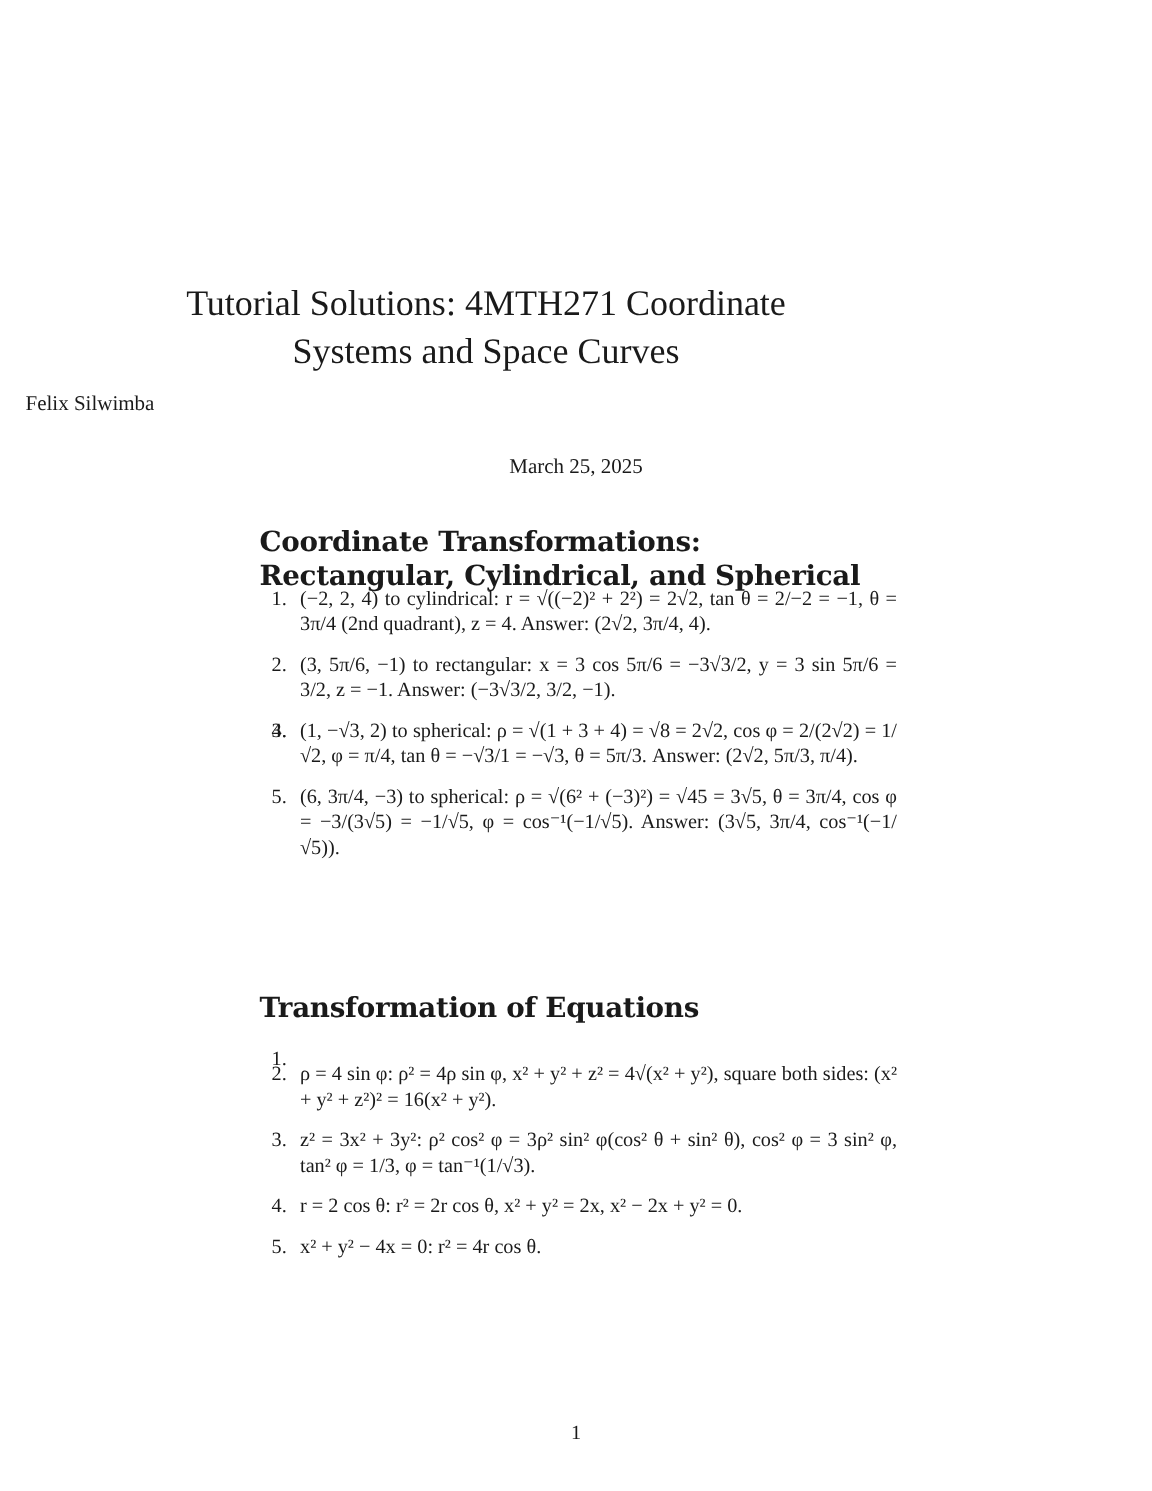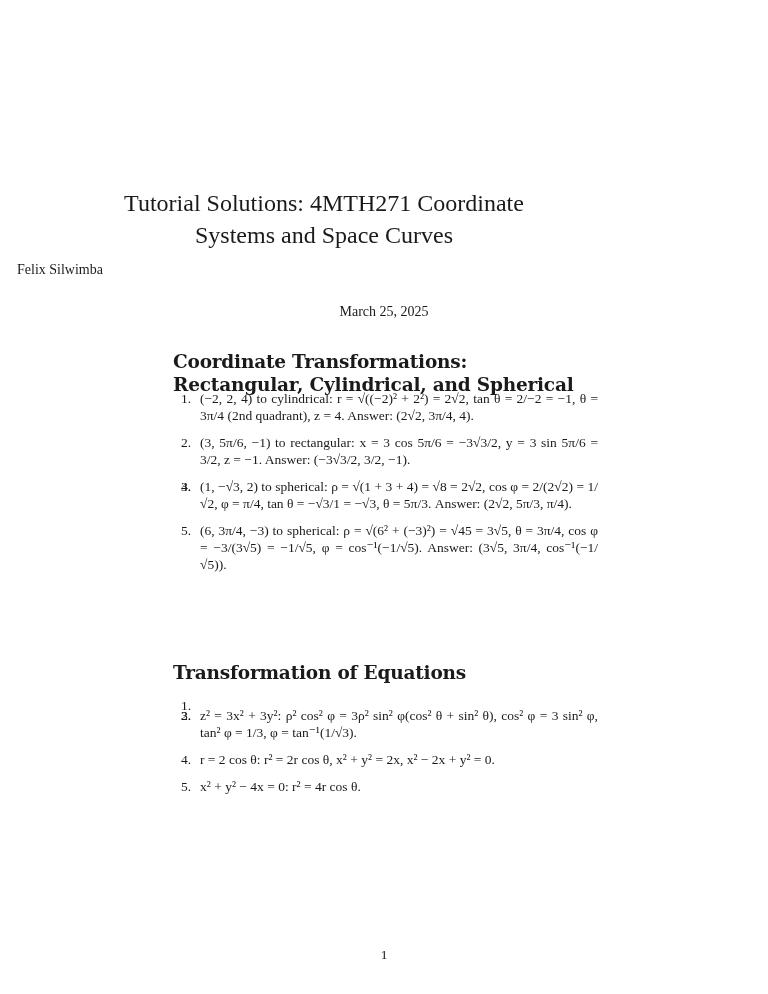--- a/index.html
+++ b/index.html
@@ -36,19 +36,19 @@
   <li><span class="num">1.</span><span>(−2, 2, 4) to cylindrical: r = √((−2)² + 2²) = 2√2, tan θ = 2/−2 = −1, θ = 3π/4 (2nd quadrant), z = 4. Answer: (2√2, 3π/4, 4).</span></li>
   <li><span class="num">2.</span><span>(3, 5π/6, −1) to rectangular: x = 3 cos 5π/6 = −3√3/2, y = 3 sin 5π/6 = 3/2, z = −1. Answer: (−3√3/2, 3/2, −1).</span></li>
   <li><span class="num">3.</span></li>
   <li><span class="num">4.</span><span>(1, −√3, 2) to spherical: ρ = √(1 + 3 + 4) = √8 = 2√2, cos φ = 2/(2√2) = 1/√2, φ = π/4, tan θ = −√3/1 = −√3, θ = 5π/3. Answer: (2√2, 5π/3, π/4).</span></li>
   <li><span class="num">5.</span><span>(6, 3π/4, −3) to spherical: ρ = √(6² + (−3)²) = √45 = 3√5, θ = 3π/4, cos φ = −3/(3√5) = −1/√5, φ = cos⁻¹(−1/√5). Answer: (3√5, 3π/4, cos⁻¹(−1/√5)).</span></li>
 </ol>
 
 <h2 style="top:661px;">Transformation of Equations</h2>
 <ol style="top:697px;">
   <li><span class="num">1.</span></li>
-  <li><span class="num">2.</span></li>
+  <li><span class="num">2.</span><span>ρ = 4 sin φ: ρ² = 4ρ sin φ, x² + y² + z² = 4√(x² + y²), square both sides: (x² + y² + z²)² = 16(x² + y²).</span></li>
   <li><span class="num">3.</span><span>z² = 3x² + 3y²: ρ² cos² φ = 3ρ² sin² φ(cos² θ + sin² θ), cos² φ = 3 sin² φ, tan² φ = 1/3, φ = tan⁻¹(1/√3).</span></li>
   <li><span class="num">4.</span><span>r = 2 cos θ: r² = 2r cos θ, x² + y² = 2x, x² − 2x + y² = 0.</span></li>
   <li><span class="num">5.</span><span>x² + y² − 4x = 0: r² = 4r cos θ.</span></li>
 </ol>
 
 <div class="page">1</div>
 
 </body></html>

